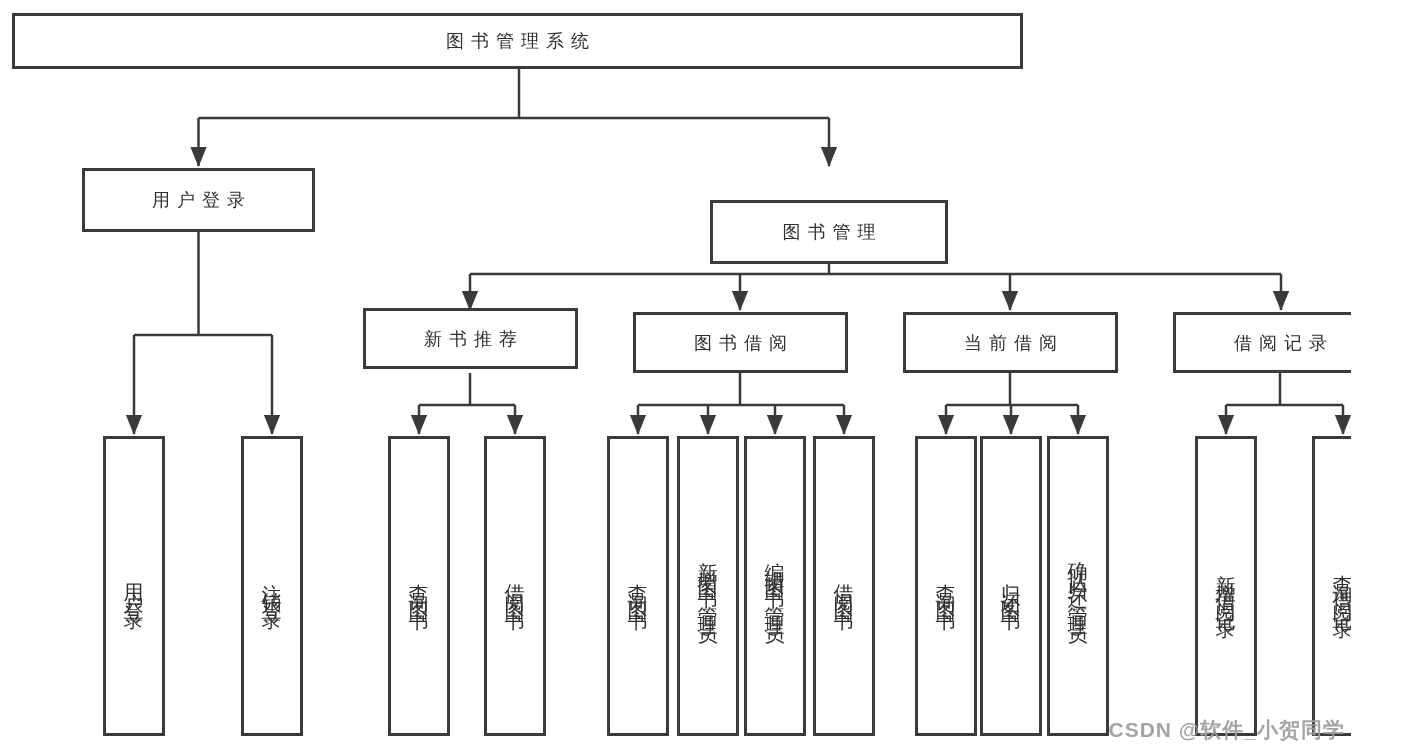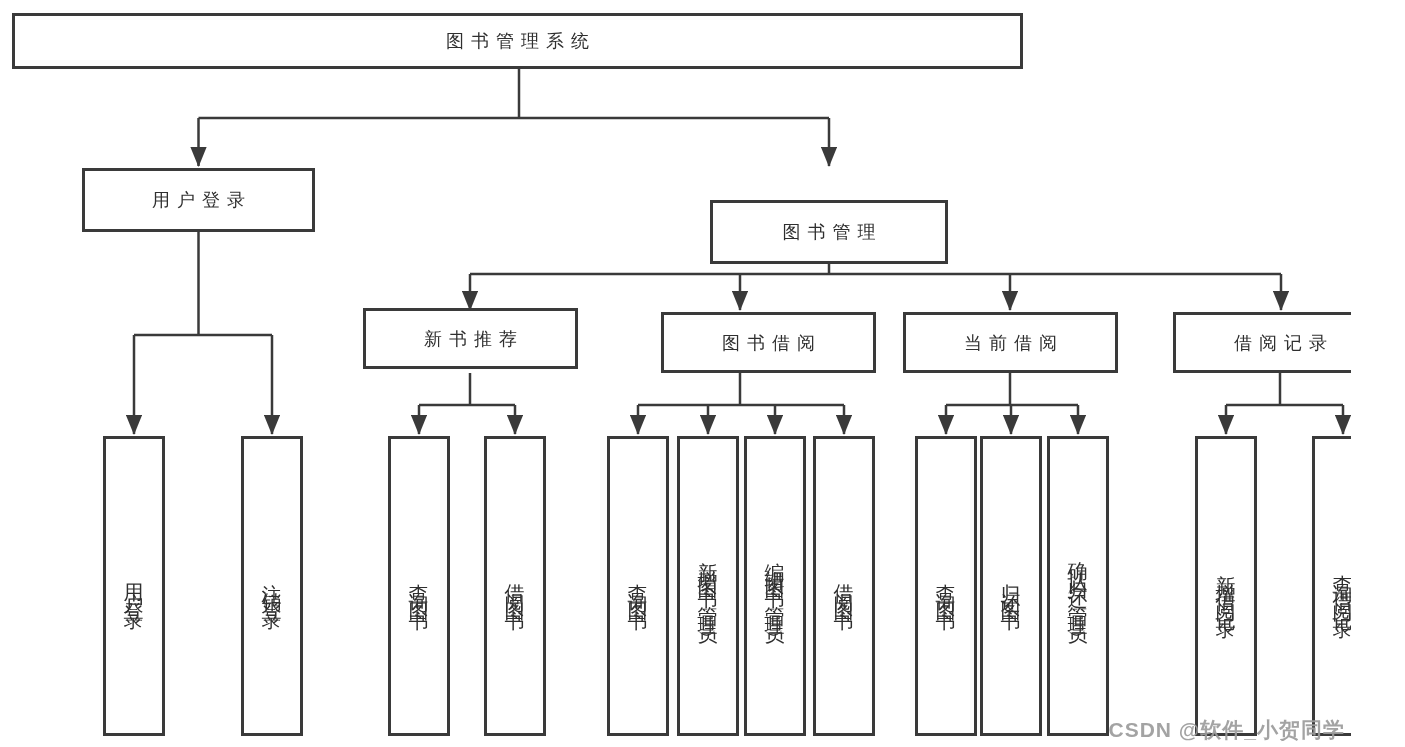--- a/index.html
+++ b/index.html
@@ -81,21 +81,21 @@
       <line x1="1343" y1="405" x2="1343" y2="434" marker-end="url(#arw)"></line>
     </g>
   </svg>
 
   <div class="node h-node root-node" style="left:12px; top:13px; width:1011px; height:56px;">图书管理系统</div>
 
   <div class="node h-node" style="left:82px; top:168px; width:233px; height:64px;">用户登录</div>
   <div class="node h-node" style="left:710px; top:168px; width:238px; height:64px;margin-top:32px;">图书管理</div>
 
   <div class="node h-node" style="left:363px; top:308px; width:215px; height:61px;">新书推荐</div>
-  <div class="node h-node" style="left:633px; top:312px; width:215px; height:61px;margin-left:28px;">图书借阅</div>
+  <div class="node h-node" style="left:633px; top:312px; width:215px; height:61px;">图书借阅</div>
   <div class="node h-node" style="left:1173px; top:312px; width:215px; height:61px;">借阅记录</div>
   <div class="node h-node" style="left:903px; top:312px; width:215px; height:61px;">当前借阅</div>
 
   <div class="node v-node" style="left:103px; top:436px; width:62px; height:300px;">用户登录</div>
   <div class="node v-node" style="left:241px; top:436px; width:62px; height:300px;">注销登录</div>
 
   <div class="node v-node" style="left:388px; top:436px; width:62px; height:300px;">查询图书</div>
   <div class="node v-node" style="left:484px; top:436px; width:62px; height:300px;">借阅图书</div>
 
   <div class="node v-node" style="left:607px; top:436px; width:62px; height:300px;">查询图书</div>

